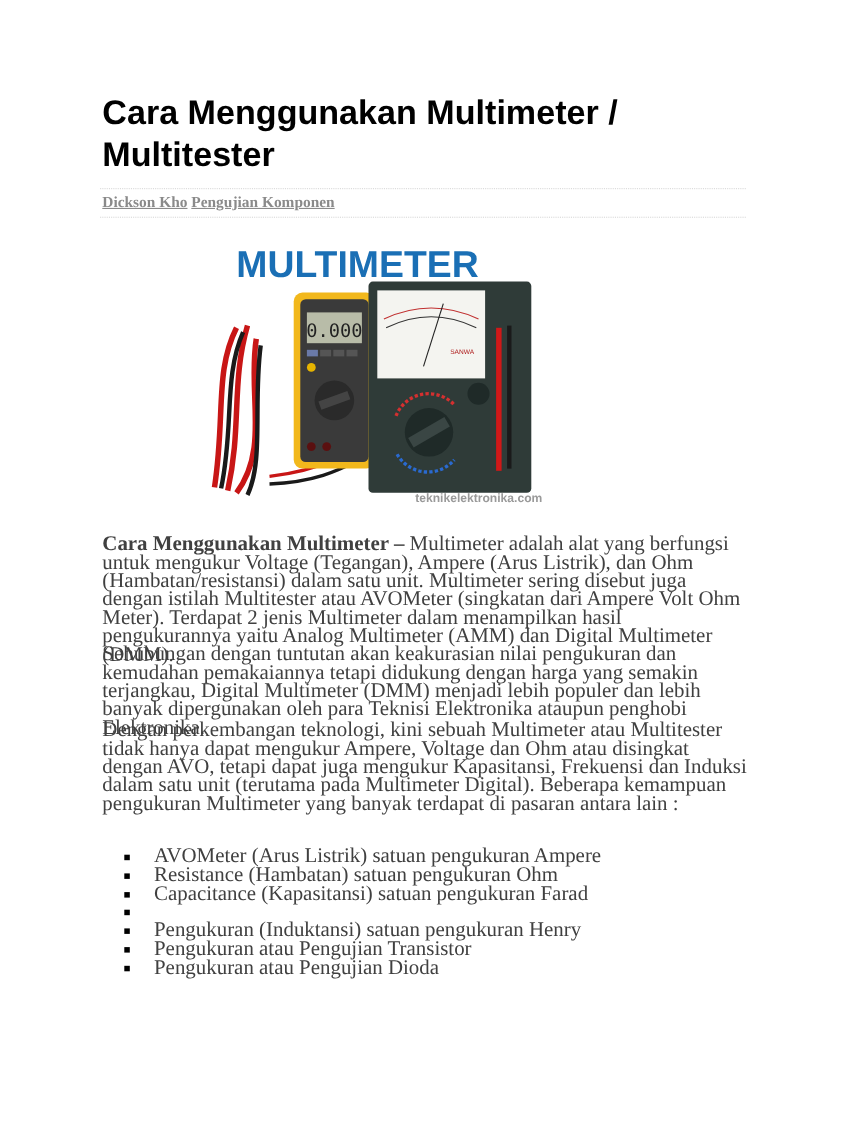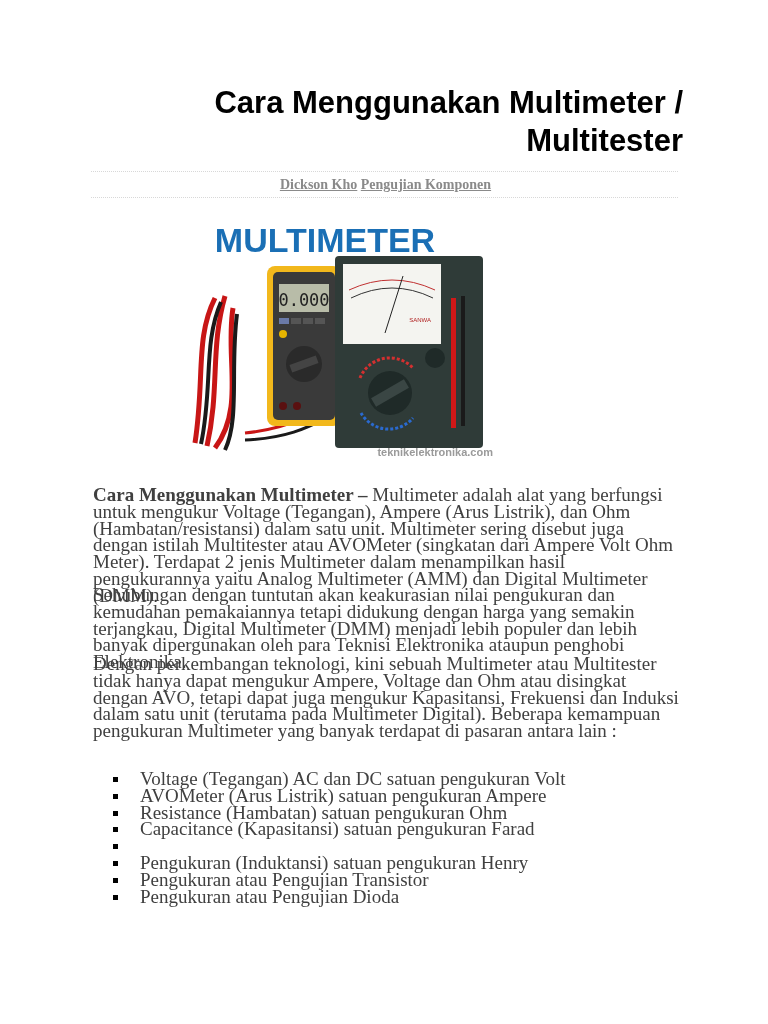--- a/index.html
+++ b/index.html
@@ -1,27 +1,27 @@
 <!DOCTYPE html>
 <html><head>
   <meta charset="utf-8">
   <style>
     html, body { margin: 0; padding: 0; background: #ffffff; }
     body { width: 768px; height: 1024px; position: relative; overflow: hidden; }
     .page { position: absolute; left: 93px; top: 0; width: 590px; }
     h1.title {
       font-family: "Liberation Sans", sans-serif;
       font-weight: bold; font-size: 31px; line-height: 38px;
-      color: #000; margin: 0; position: absolute; top: 84px; left: 0; width: 590px; text-align: right;
+      color: #000; margin: 0; position: absolute; top: 84px; left: 0; width: 590px;
     }
     .meta {
       position: absolute; top: 171px; left: -2px; width: 587px; height: 27px;
       border-top: 1px dotted #d8d8d8; border-bottom: 1px dotted #d8d8d8;
       font-family: "Liberation Serif", serif; font-weight: bold; font-size: 14px;
-      line-height: 26px; padding-left: 2px; box-sizing: border-box; text-align: center;
+      line-height: 26px; padding-left: 2px; box-sizing: border-box;
     }
     .meta a { color: #8a8a8a; text-decoration: underline; }
     .figure {
       position: absolute; left: 92px; top: 218px; width: 315px; height: 245px;
     }
     .figure svg { display: block; }
     .body-text {
       font-family: "Liberation Serif", serif; font-size: 19px; line-height: 16.8px; color: #404040;
     }
     p.para { margin: 0; position: absolute; left: 0; width: 590px; }
@@ -94,21 +94,20 @@
 
   <p class="para body-text" id="p1">
     <b>Cara Menggunakan Multimeter –</b><span> Multimeter adalah alat yang berfungsi untuk mengukur Voltage (Tegangan), Ampere (Arus Listrik), dan Ohm (Hambatan/resistansi) dalam satu unit. Multimeter sering disebut juga dengan istilah Multitester atau AVOMeter (singkatan dari Ampere Volt Ohm Meter). Terdapat 2 jenis Multimeter dalam menampilkan hasil pengukurannya yaitu Analog Multimeter (AMM) dan Digital Multimeter (DMM).</span>
   </p>
 
   <p class="para body-text" id="p2">Sehubungan dengan tuntutan akan keakurasian nilai pengukuran dan kemudahan pemakaiannya tetapi didukung dengan harga yang semakin terjangkau, Digital Multimeter (DMM) menjadi lebih populer dan lebih banyak dipergunakan oleh para Teknisi Elektronika ataupun penghobi Elektronika.</p>
 
   <p class="para body-text" id="p3">Dengan perkembangan teknologi, kini sebuah Multimeter atau Multitester tidak hanya dapat mengukur Ampere, Voltage dan Ohm atau disingkat dengan AVO, tetapi dapat juga mengukur Kapasitansi, Frekuensi dan Induksi dalam satu unit (terutama pada Multimeter Digital). Beberapa kemampuan pengukuran Multimeter yang banyak terdapat di pasaran antara lain :</p>
 
   <ul class="features body-text">
-    <li><span class="bullet"></span><span>Voltage (Tegangan) AC dan DC satuan pengukuran Volt</span></li>
     <li><span class="bullet"></span><span>AVOMeter (Arus Listrik) satuan pengukuran Ampere</span></li>
     <li><span class="bullet"></span><span>Resistance (Hambatan) satuan pengukuran Ohm</span></li>
     <li><span class="bullet"></span><span>Capacitance (Kapasitansi) satuan pengukuran Farad</span></li>
     <li><span class="bullet"></span></li>
     <li><span class="bullet"></span><span>Pengukuran (Induktansi) satuan pengukuran Henry</span></li>
     <li><span class="bullet"></span><span>Pengukuran atau Pengujian Transistor</span></li>
     <li><span class="bullet"></span><span>Pengukuran atau Pengujian Dioda</span></li>
   </ul>
 </div>
 

